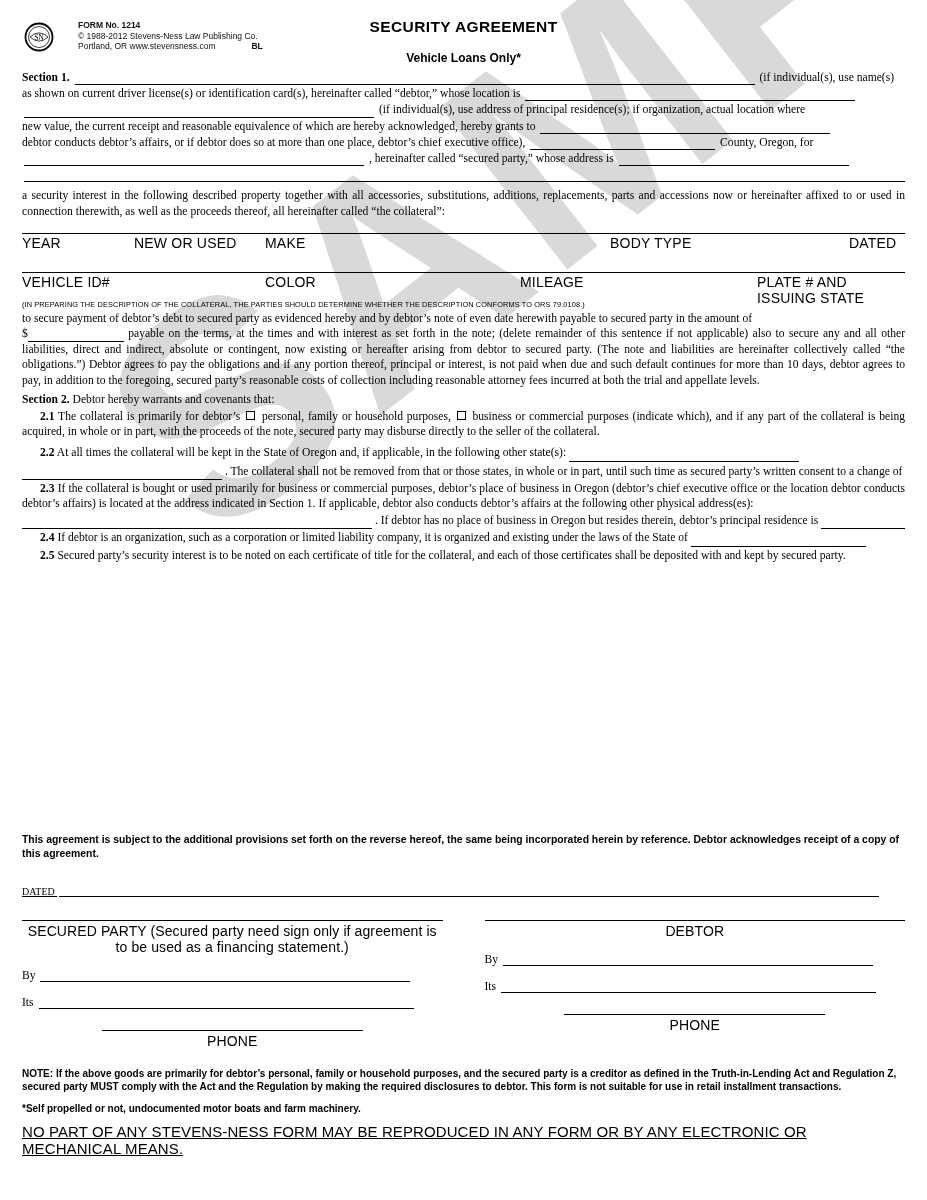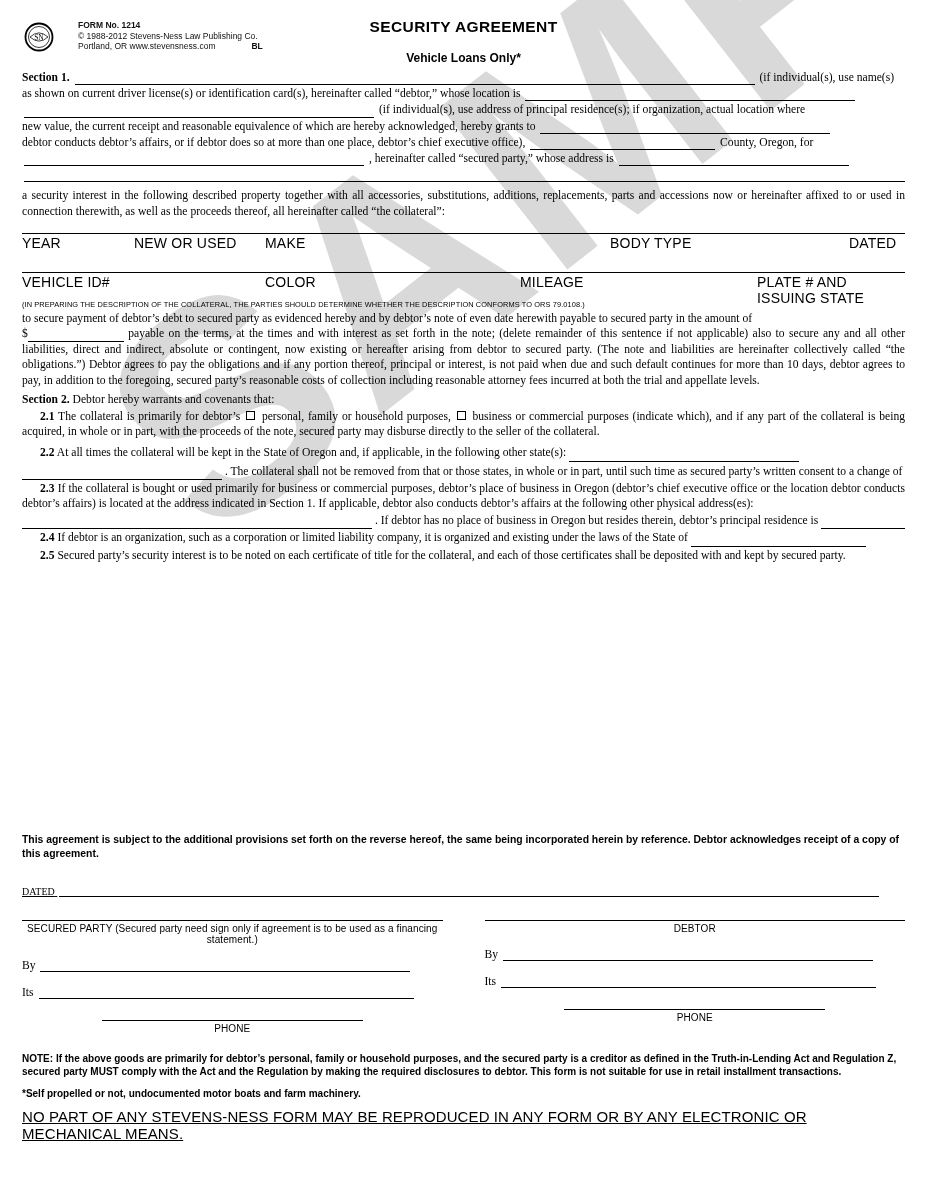--- a/index.html
+++ b/index.html
@@ -157,21 +157,21 @@
     gap: 42px;
     margin-top: 22px;
   }
   .sigcol { flex: 1; }
   .sigline {
     border-bottom: 1px solid #000;
     height: 1px;
   }
   .sigcap {
     font-family: "Liberation Sans", sans-serif;
-    font-size: 10px;
+    font-size: 14px;
     text-align: center;
     margin-top: 2px;
     letter-spacing: .1px;
   }
   .byrow {
     margin-top: 14px;
     font-size: 11.6px;
     white-space: nowrap;
   }
   .phonewrap {

